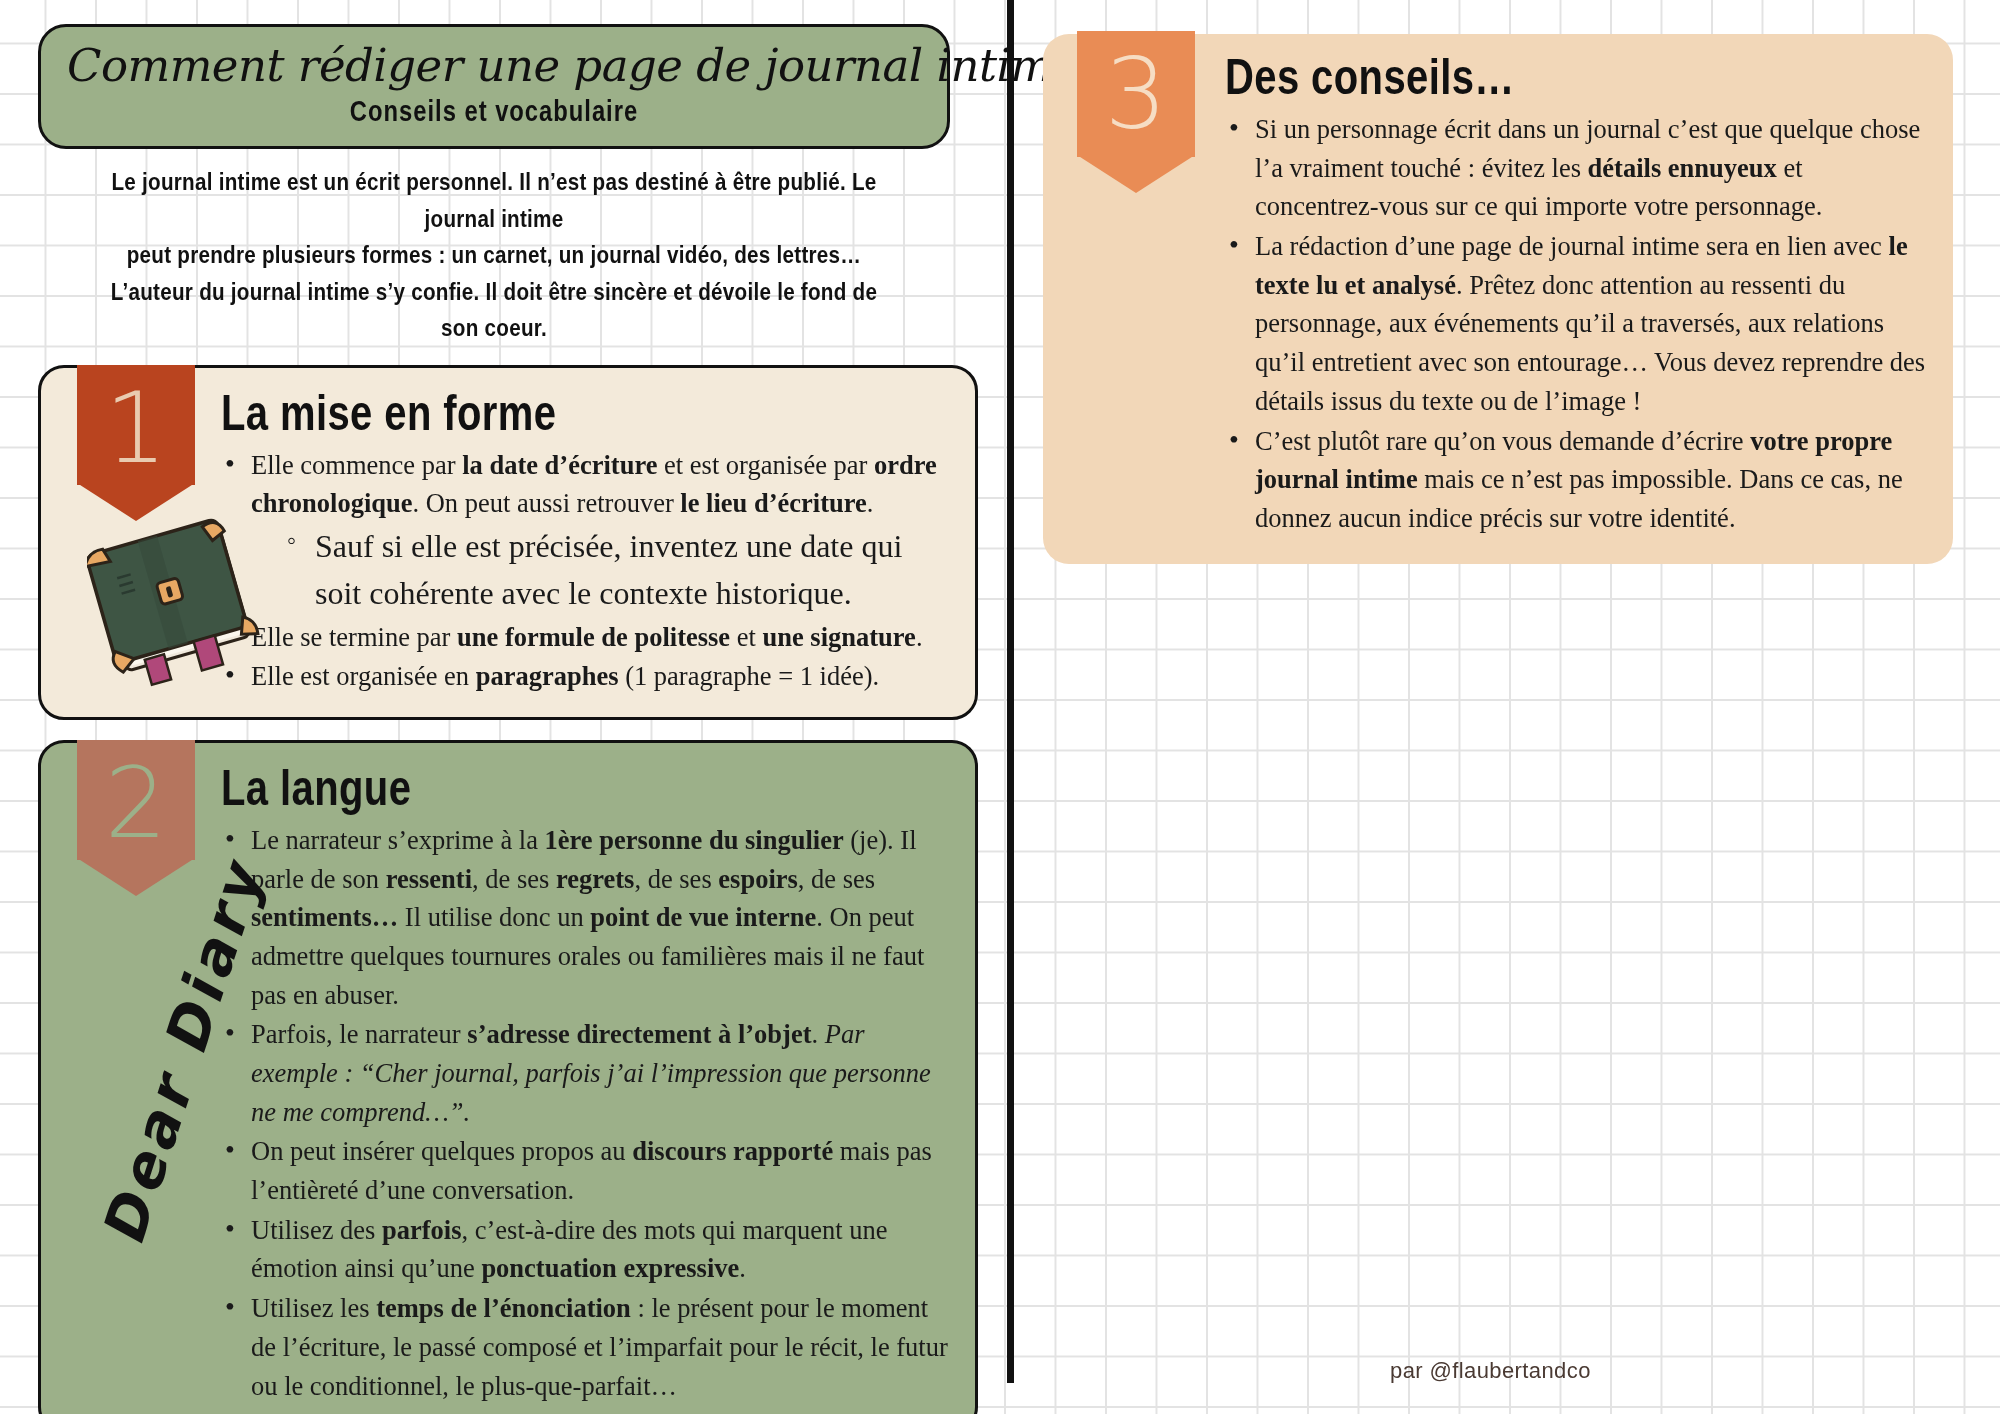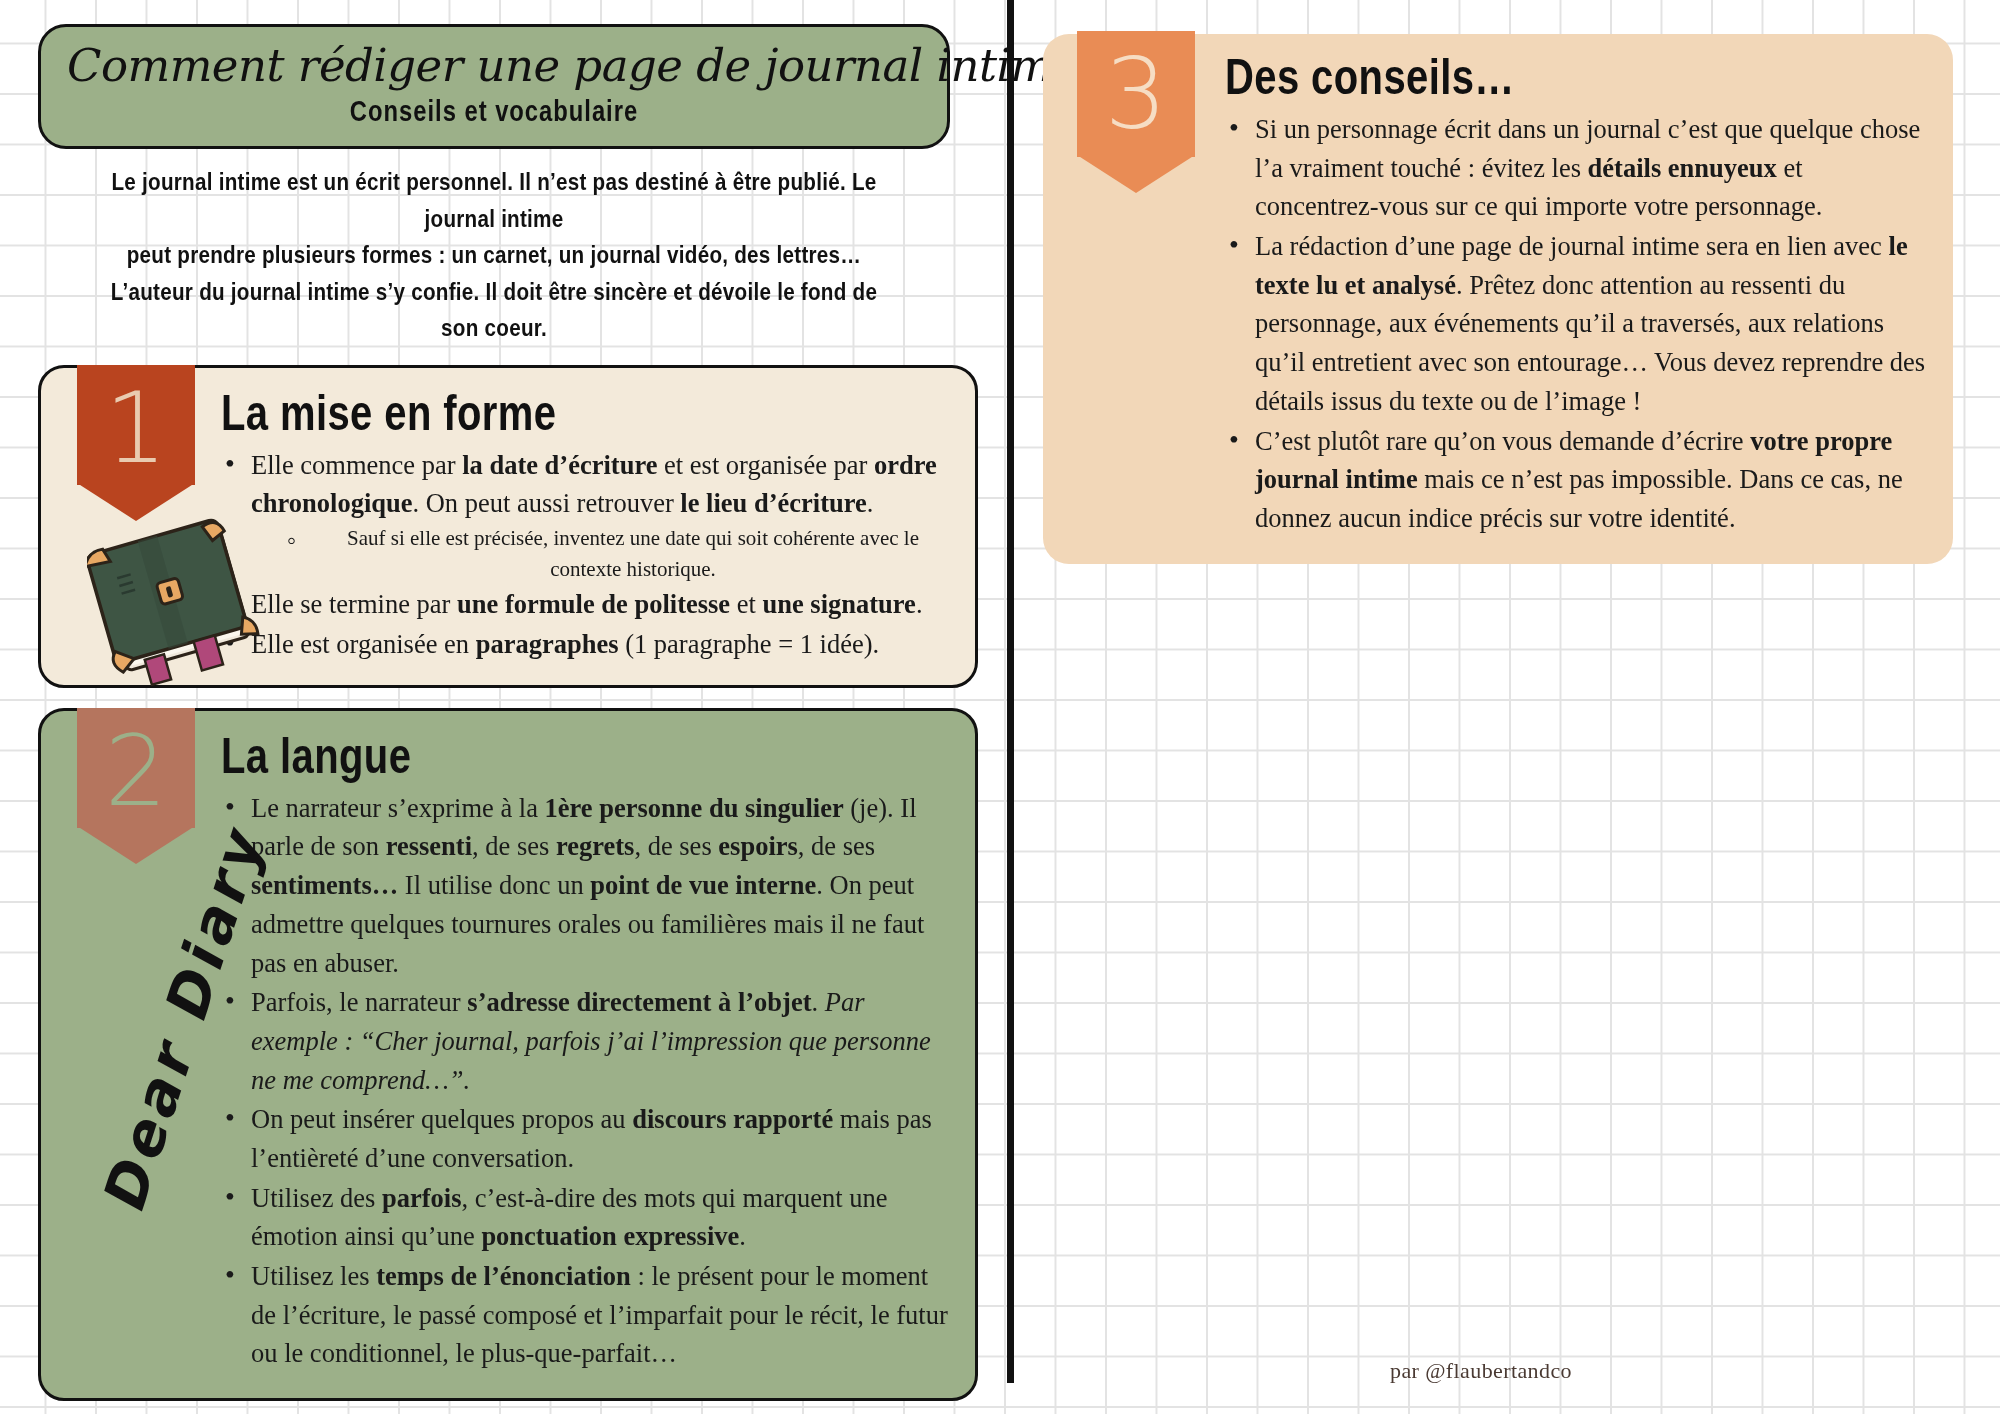--- a/index.html
+++ b/index.html
@@ -145,21 +145,21 @@
     content:"\2022";
     position:absolute;left:4px;top:-2px;
     font-size:28px;
     color:#1a1a1a;
   }
   ul.sub{
     list-style:none;margin:0;padding:0 0 0 34px;
   }
   ul.sub > li{
     position:relative;padding-left:30px;
-    font-size:21px;line-height:1.46;color:#1a1a1a;text-align:center;
+    font-size:32px;line-height:1.46;color:#1a1a1a;
   }
   ul.sub > li::before{
     content:"\25E6";
     position:absolute;left:2px;top:-1px;font-size:26px;color:#1a1a1a;
   }
   b{font-weight:bold;text-align:center;}
   i{font-style:italic;}
 
   
   .book{
@@ -180,21 +180,21 @@
     transform:rotate(-72deg);
     transform-origin:center center;
     z-index:6;
     white-space:nowrap;
   }
 
   
   .footer{
     position:absolute;
     left:1390px;top:1358px;
-    font-family:Liberation Serif, serif;
+    font-family:Liberation Sans, sans-serif;
     font-size:22px;
     color:#4a3a33;
     letter-spacing:0.4px;
   }
 </style>
 </head>
 <body>
 
 <div id="grid"></div>
 

